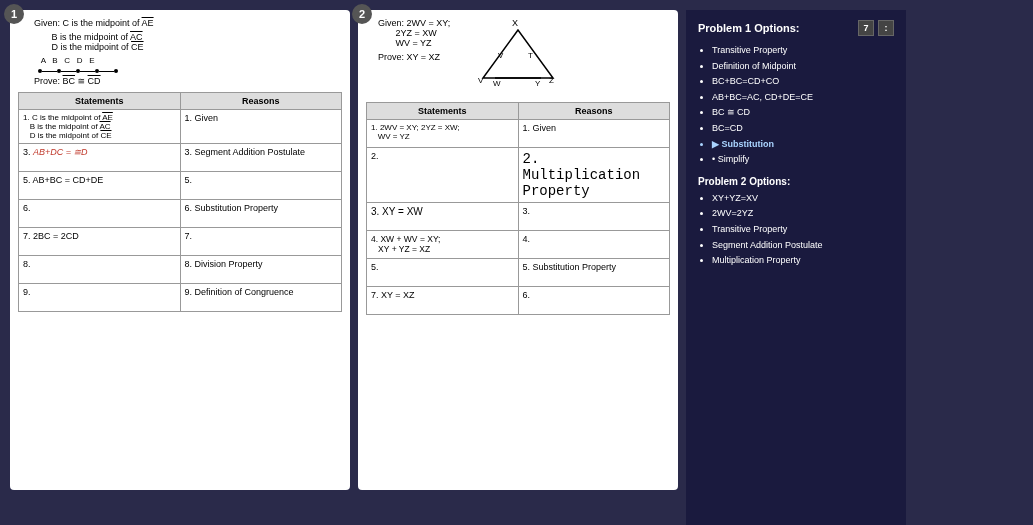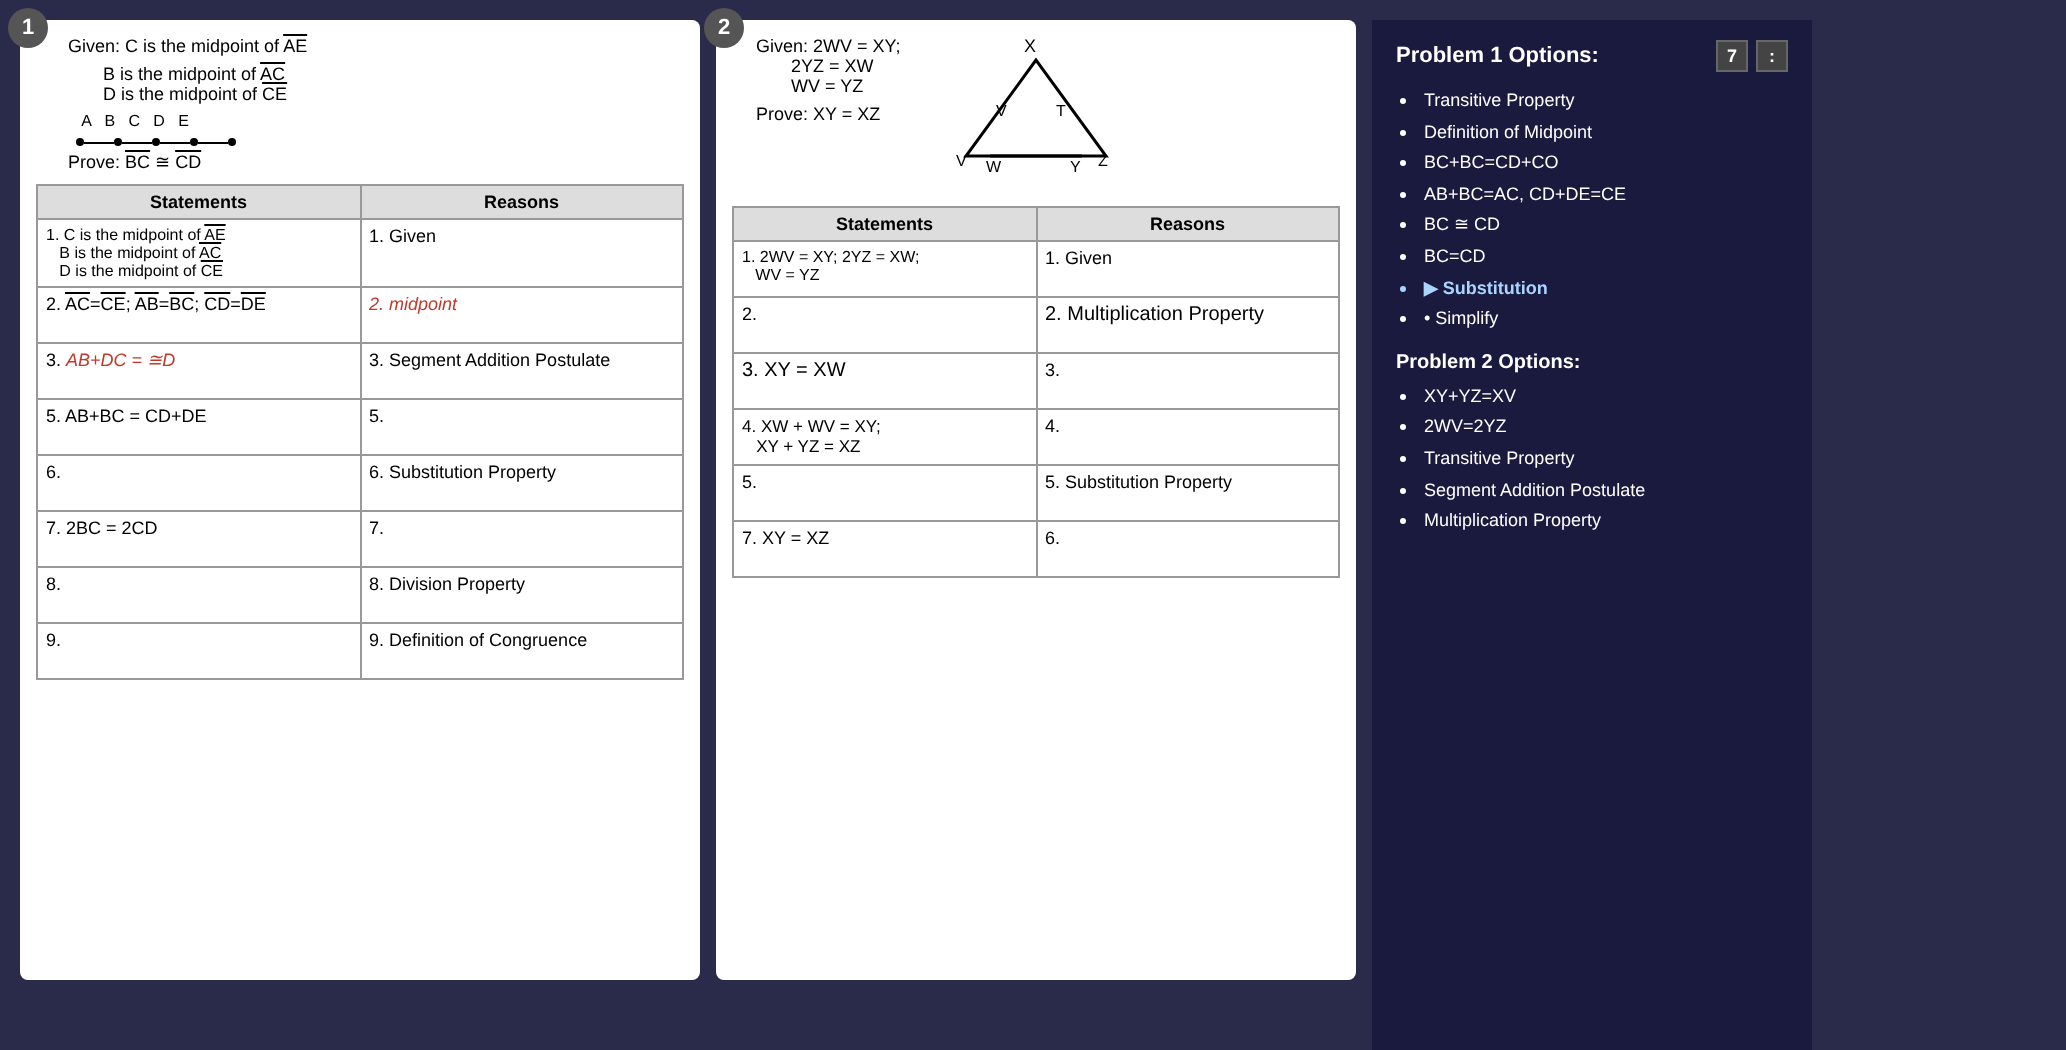--- a/index.html
+++ b/index.html
@@ -261,28 +261,20 @@
         <tr>
           <td style="font-size:8px;">
             1. C is the midpoint of <span class="overline">AE</span><br>
             &nbsp;&nbsp;&nbsp;B is the midpoint of <span class="overline">AC</span><br>
             &nbsp;&nbsp;&nbsp;D is the midpoint of <span class="overline">CE</span>
           </td>
           <td style="font-size:9px;">1. Given</td>
         </tr>
         <tr>
           <td style="font-size:9px;">
-            2. <span class="overline">AC</span>=<span class="overline">CE</span>; <span class="overline">AB</span>=<span class="overline">BC</span>; <span class="overline">CD</span>=<span class="overline">DE</span>
-          </td>
-          <td style="font-size:9px;">
-            <span class="handwritten">2. midpoint</span>
-          </td>
-        </tr>
-        <tr>
-          <td style="font-size:9px;">
             3. <span class="handwritten">AB+DC = ≅D</span>
           </td>
           <td style="font-size:9px;">3. Segment Addition Postulate</td>
         </tr>
         <tr>
           <td style="font-size:9px;">5. AB+BC = CD+DE</td>
           <td style="font-size:9px;">5.</td>
         </tr>
         <tr>
           <td style="font-size:9px;">6.</td>
@@ -341,21 +333,21 @@
       </thead>
       <tbody>
         <tr>
           <td style="font-size:8px;">
             1. 2WV = XY; 2YZ = XW;<br>&nbsp;&nbsp;&nbsp;WV = YZ
           </td>
           <td style="font-size:9px;">1. Given</td>
         </tr>
         <tr>
           <td style="font-size:9px;">2.</td>
-          <td style="font-size:10px;">2. Multiplication Property</td>
+          <td style="font-size:14px;font-family:Liberation Mono, monospace;">2. Multiplication Property</td>
         </tr>
         <tr>
           <td style="font-size:10px;">3. XY = XW</td>
           <td style="font-size:9px;">3.</td>
         </tr>
         <tr>
           <td style="font-size:8.5px;">
             4. XW + WV = XY;<br>&nbsp;&nbsp;&nbsp;XY + YZ = XZ
           </td>
           <td style="font-size:9px;">4.</td>

